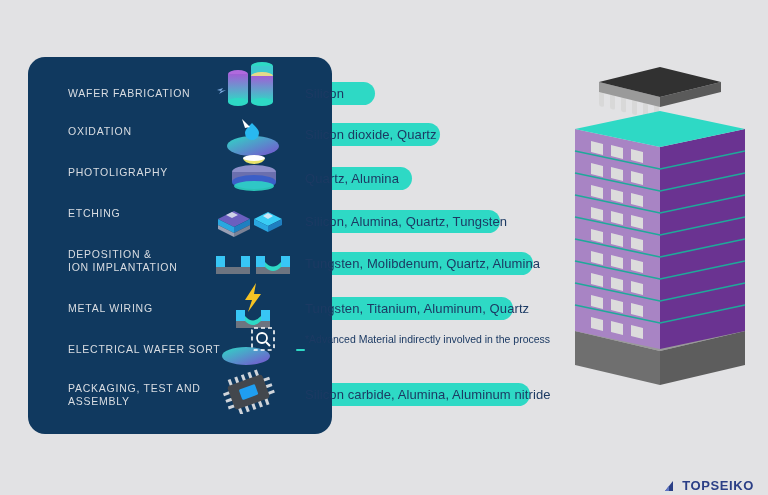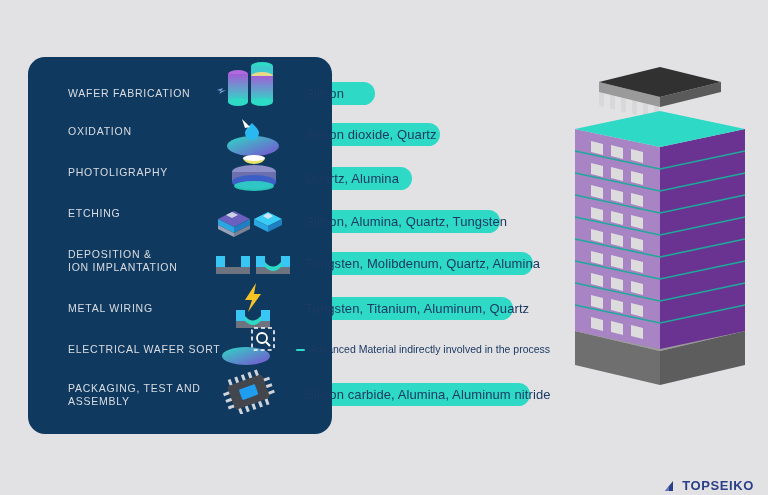--- a/index.html
+++ b/index.html
@@ -283,21 +283,21 @@
   </div>
 
   <div id="pill-text-layer">
       <div class="pill-text" style="top: 82px; color: rgb(28, 58, 99);">Silicon</div>
       <div class="pill-text" style="top: 123px; color: rgb(28, 58, 99);">Silicon dioxide, Quartz</div>
       <div class="pill-text" style="top: 167px; color: rgb(28, 58, 99);">Quartz, Alumina</div>
       <div class="pill-text" style="top: 210px; color: rgb(28, 58, 99);">Silicon, Alumina, Quartz, Tungsten</div>
       <div class="pill-text" style="top: 252px; color: rgb(28, 58, 99);">Tungsten, Molibdenum, Quartz, Alumina</div>
       <div class="pill-text" style="top: 297px; color: rgb(28, 58, 99);">Tungsten, Titanium, Aluminum, Quartz</div>
       <div class="note-dash" style="left: 296px; top: 349px;"></div>
-      <div class="note-text" style="top: 338px; left: 305px; color: rgb(28, 58, 99);">*Advanced Material indirectly involved in the process</div>
+      <div class="note-text" style="top: 328px; left: 305px; color: rgb(28, 58, 99);">*Advanced Material indirectly involved in the process</div>
       <div class="pill-text" style="top: 383px; color: rgb(28, 58, 99);">Silicon carbide, Alumina, Aluminum nitride</div>
     </div>
 
   <div id="building">
     <svg width="210" height="360" viewBox="0 0 210 360">
 
       <g>
 
         <g fill="#d8d8d8">
           <rect x="44" y="25" width="5" height="15" rx="2" transform="skewY(14)"></rect>

